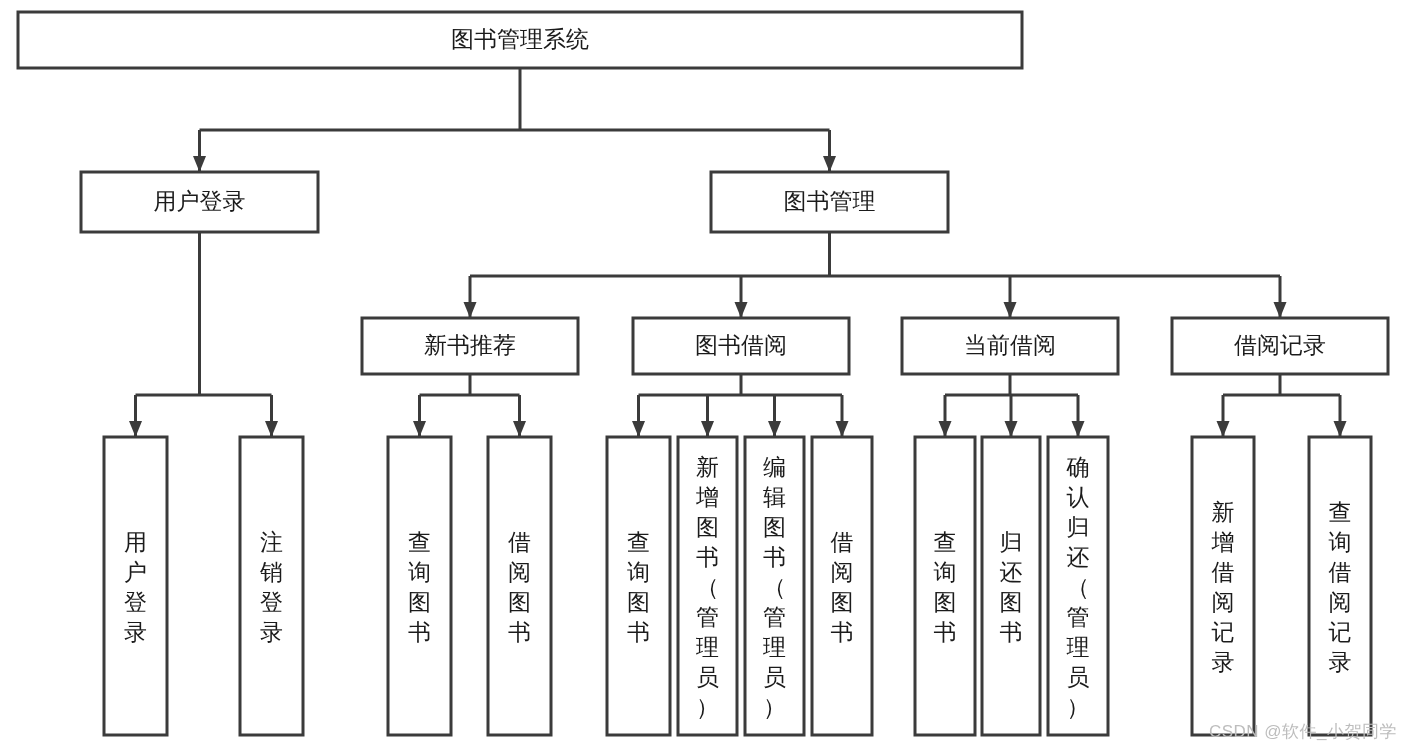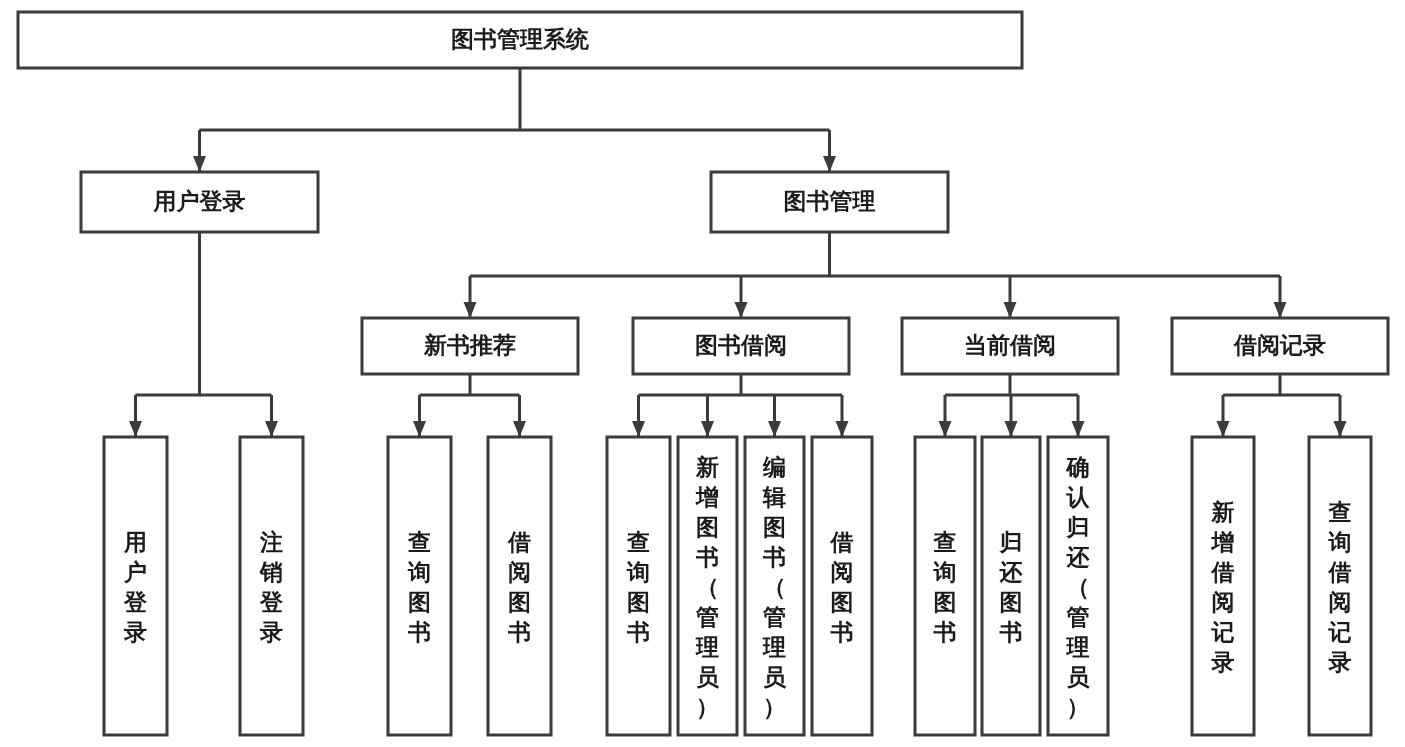--- a/index.html
+++ b/index.html
@@ -12,21 +12,20 @@
     width: 1405px;
     height: 747px;
     font-family: "Liberation Sans", "DejaVu Sans", sans-serif;
     overflow: hidden;
   }
   #diagram-root {
     position: relative;
     width: 1405px;
     height: 747px;
     background: #ffffff;
-    font-weight: bold;
   }
   svg.diagram-canvas {
     position: absolute;
     left: 0;
     top: 0;
     width: 1405px;
     height: 747px;
     display: block;
   }
   .node-rect {
@@ -203,13 +202,14 @@
         <g>
           <rect class="node-rect" x="1192" y="437" width="62" height="298"></rect>
           <text class="node-label-v" x="1223"><tspan x="1223" y="520">新</tspan><tspan x="1223" y="550">增</tspan><tspan x="1223" y="580">借</tspan><tspan x="1223" y="610">阅</tspan><tspan x="1223" y="640">记</tspan><tspan x="1223" y="670">录</tspan></text>
         </g>
         <g>
           <rect class="node-rect" x="1309" y="437" width="62" height="298"></rect>
           <text class="node-label-v" x="1340"><tspan x="1340" y="520">查</tspan><tspan x="1340" y="550">询</tspan><tspan x="1340" y="580">借</tspan><tspan x="1340" y="610">阅</tspan><tspan x="1340" y="640">记</tspan><tspan x="1340" y="670">录</tspan></text>
         </g>
       </g>
   </svg>
+  <div class="watermark-text">CSDN @软件_小贺同学</div>
 </div>
 
 </body></html>

